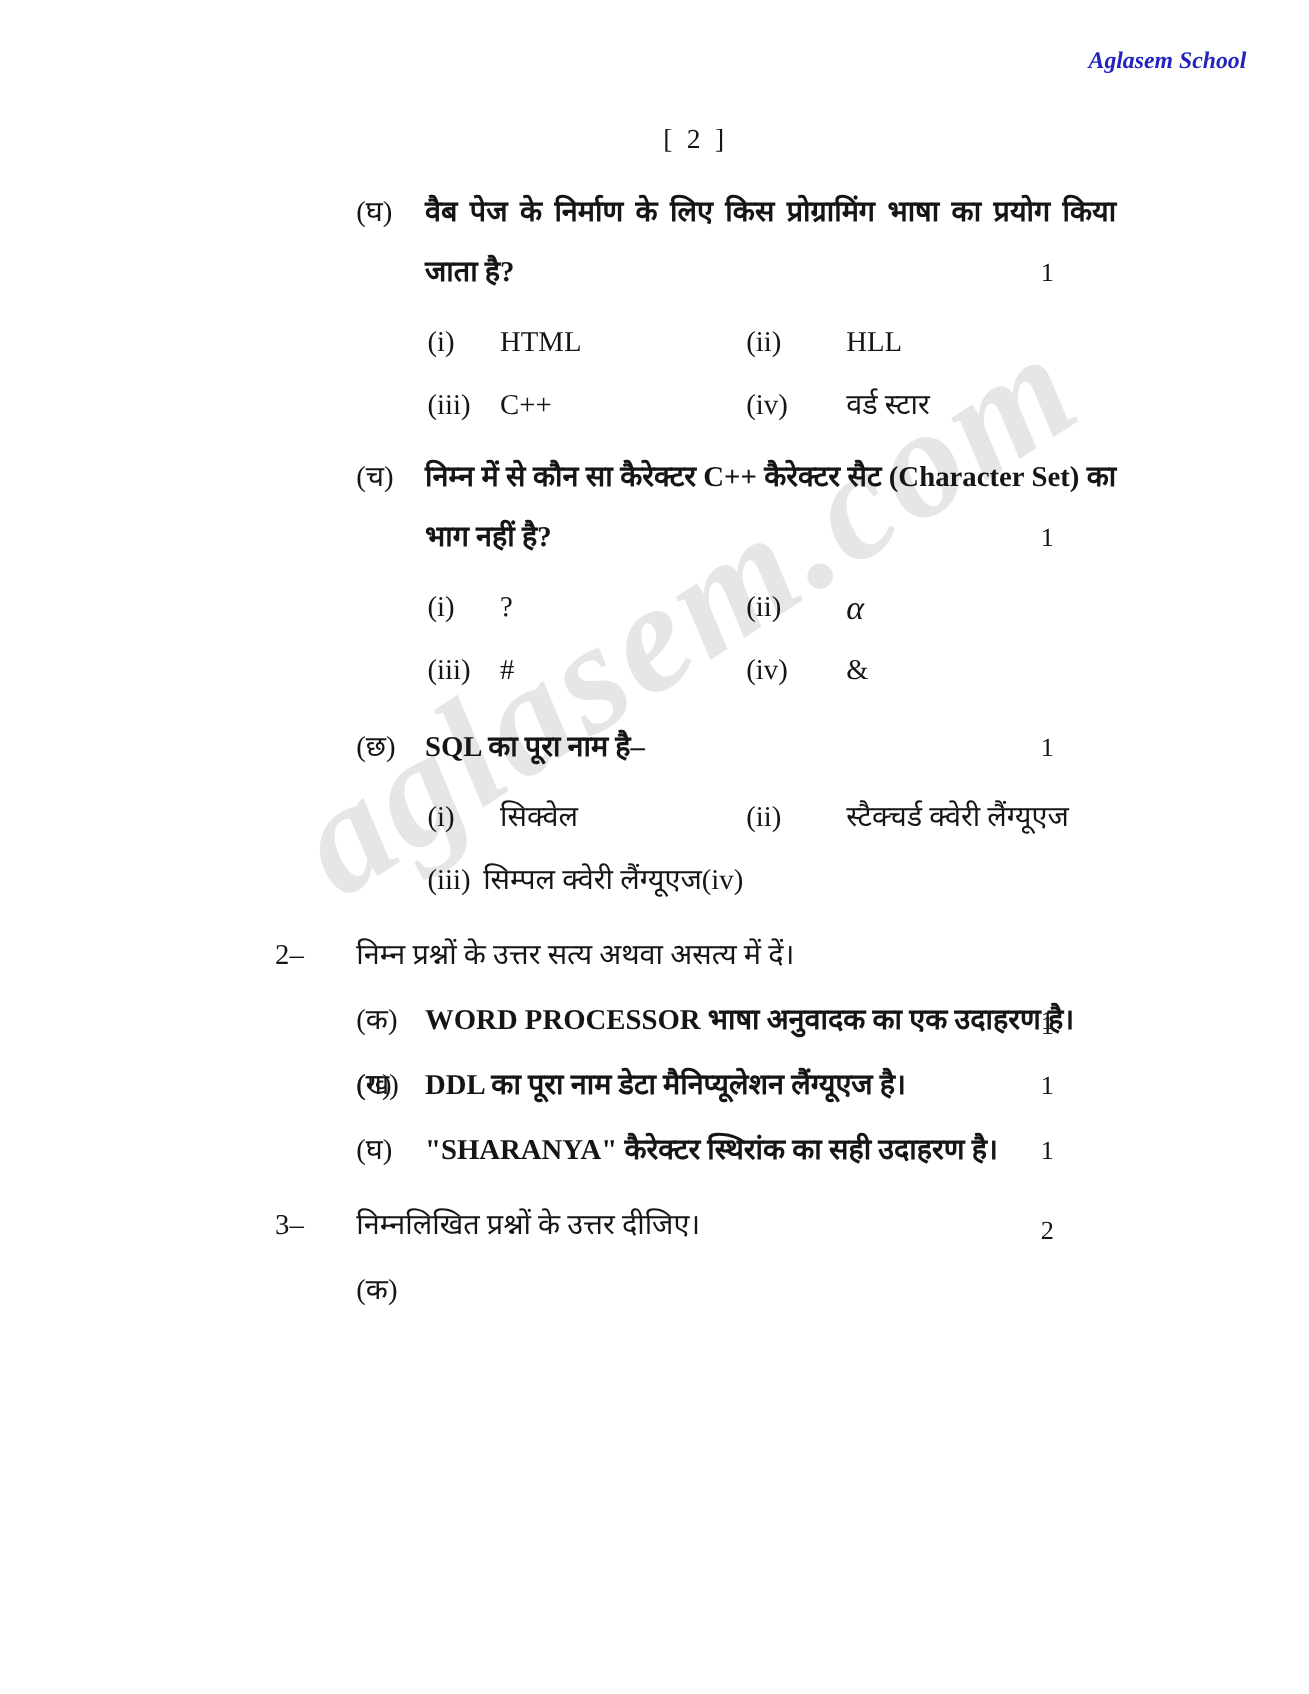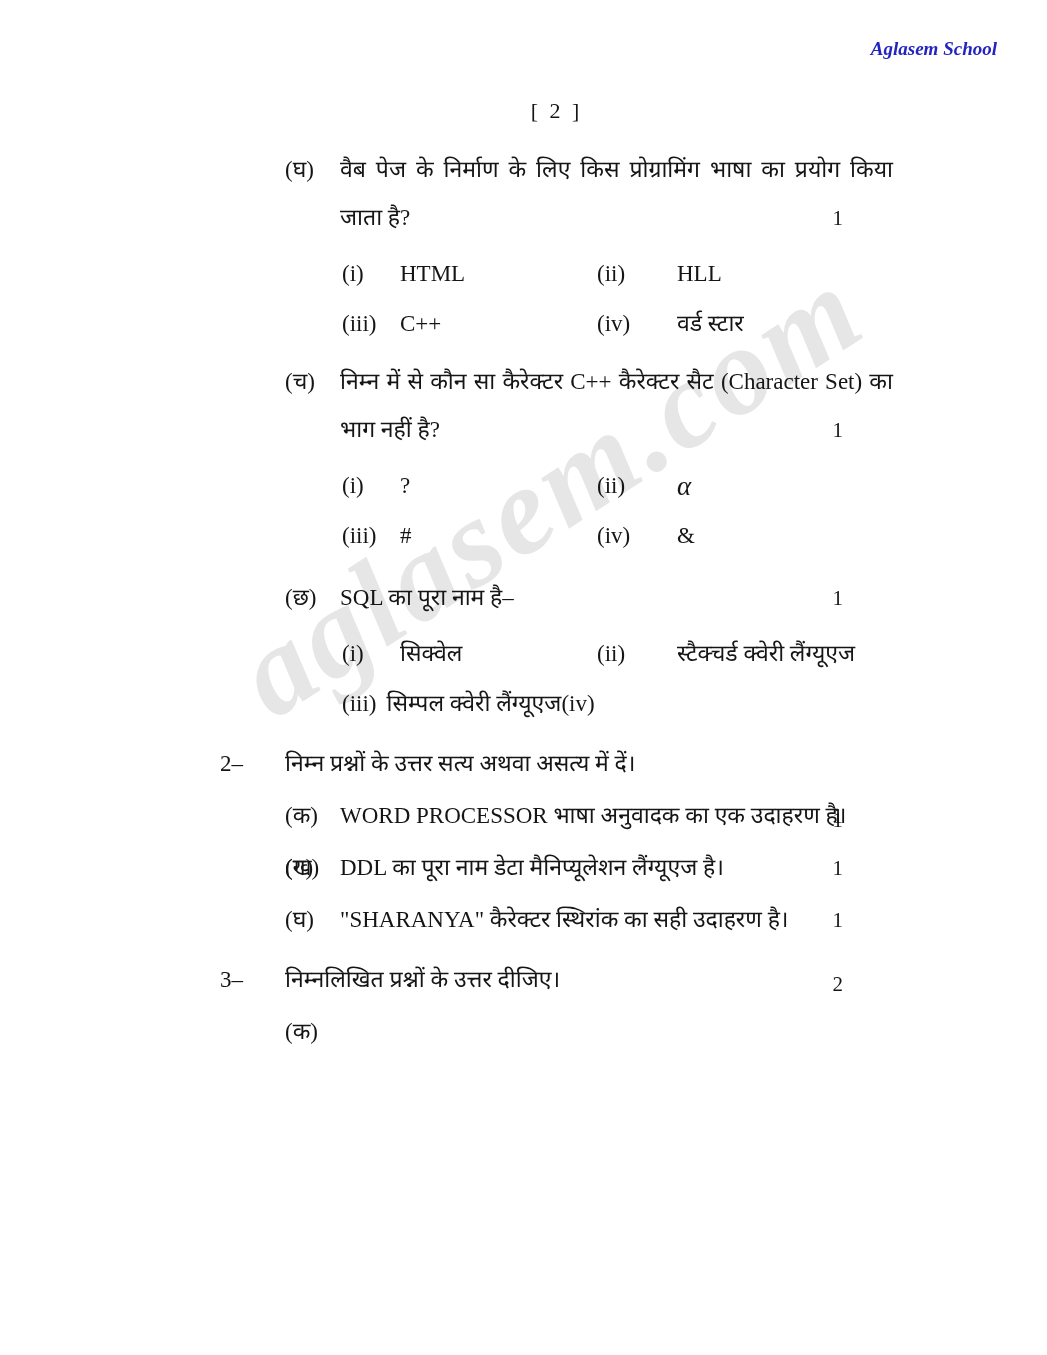--- a/index.html
+++ b/index.html
@@ -67,21 +67,21 @@
     margin-top: 10px;
   }
   .question:first-child { margin-top: 0; }
   .sec-item { margin-top: 4px; }
   .q-label {
     position: absolute;
     left: 65px;
     top: 0;
     width: 55px;
   }
-  .q-text { text-align: justify; }
+  .q-text { text-align: justify; font-weight: bold; }
   .marks {
     position: absolute;
     right: 50px;
     bottom: 0;
     font-size: 21px;
   }
   
   .sec-header {
     position: relative;
     padding-left: 65px;

